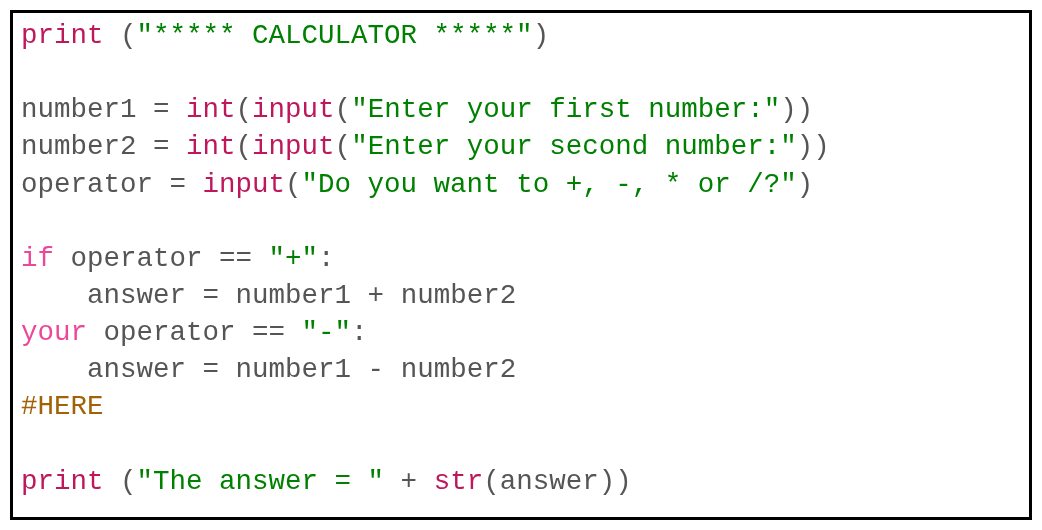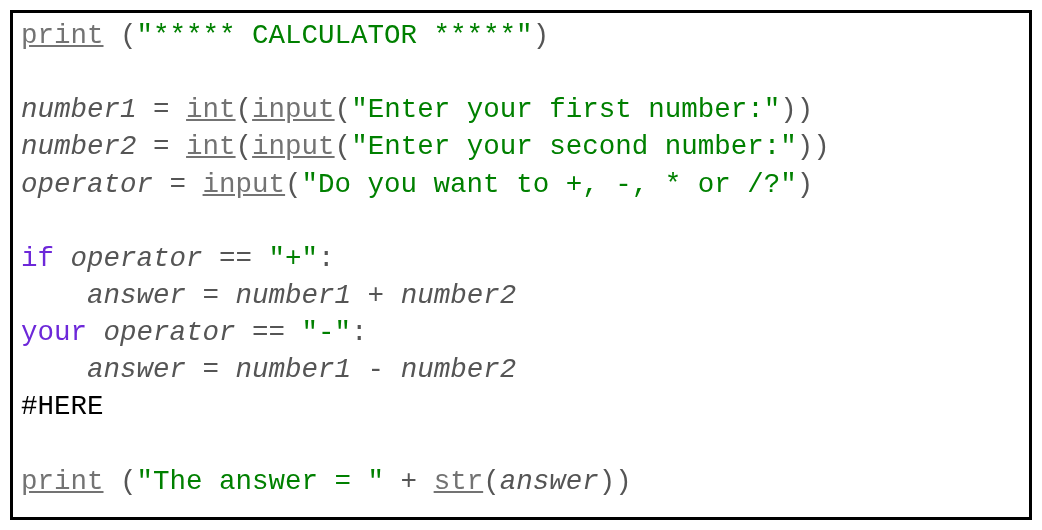--- a/index.html
+++ b/index.html
@@ -16,26 +16,26 @@
       border: 3px solid #000000;
       background: #ffffff;
       width: 1022px;
       height: 510px;
       padding: 4px 8px;
       font-size: 27.5px;
       line-height: 1.35;
       white-space: pre;
       overflow: hidden;
     }
-    .kw { color: #6d28d9; }      
-    .fn { color: #737373; text-decoration: underline; }      
+    .kw { color: #ec4899; }      
+    .fn { color: #be185d; }      
     .str { color: #008000; }     
     .op { color: #555555; }      
-    .txt { color: #555555; font-style: italic; }     
-    .com { color: #000000; }     
+    .txt { color: #555555; }     
+    .com { color: #a16207; }     
     .paren { color: #555555; }
     .colon { color: #555555; }
   </style>
 </head>
 <body>
 
 <div class="code-box"><span class="fn">print</span><span> </span><span class="paren">(</span><span class="str">"***** CALCULATOR *****"</span><span class="paren">)</span>
 
 <span class="txt">number1 </span><span class="op">=</span><span> </span><span class="fn">int</span><span class="paren">(</span><span class="fn">input</span><span class="paren">(</span><span class="str">"Enter your first number:"</span><span class="paren">)</span><span class="paren">)</span>
 <span class="txt">number2 </span><span class="op">=</span><span> </span><span class="fn">int</span><span class="paren">(</span><span class="fn">input</span><span class="paren">(</span><span class="str">"Enter your second number:"</span><span class="paren">)</span><span class="paren">)</span>

